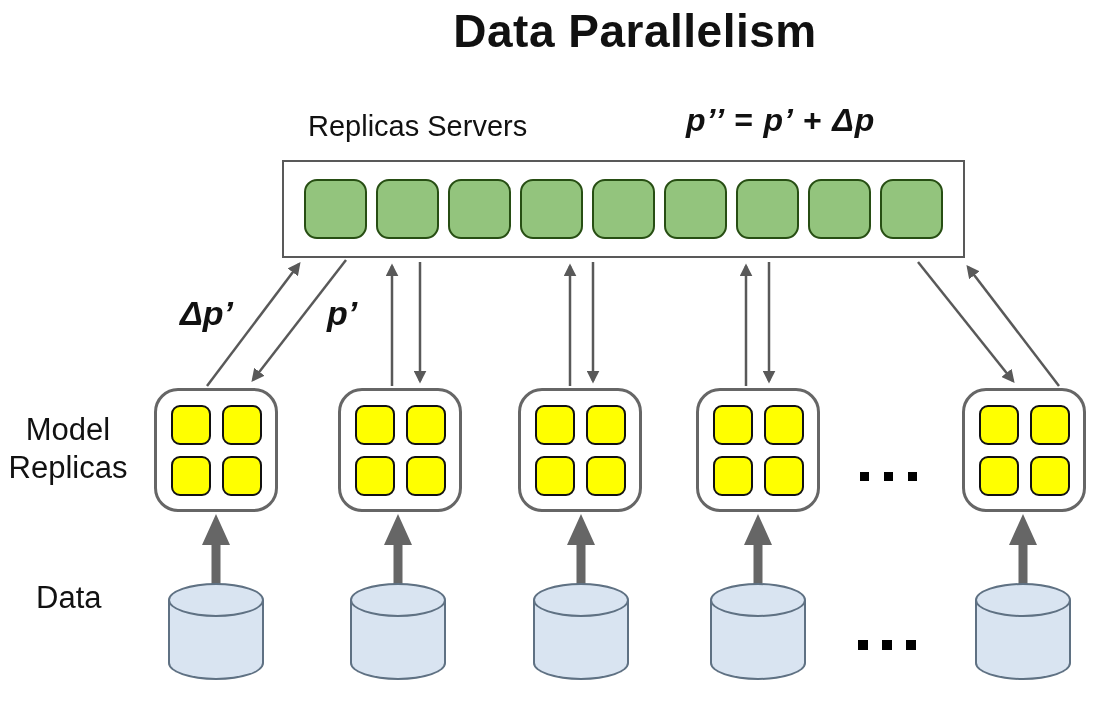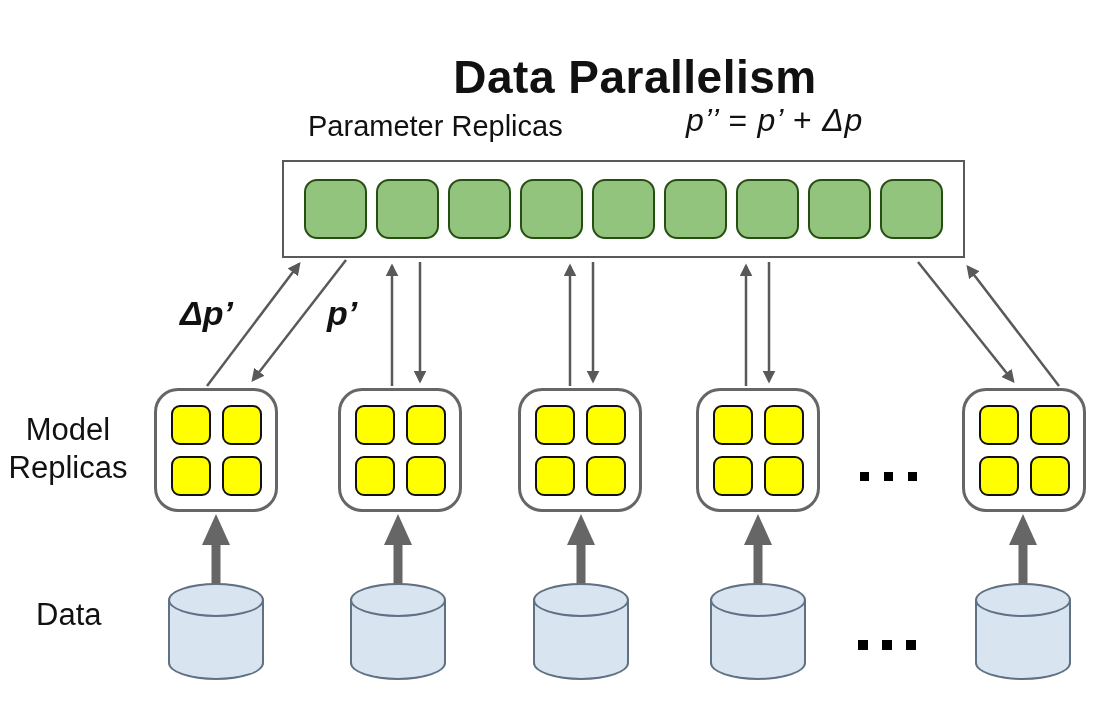--- a/index.html
+++ b/index.html
@@ -2,39 +2,39 @@
 <html><head>
 <meta charset="utf-8">
 <style>
   html,body { margin:0; padding:0; background:#ffffff; }
   .canvas {
     position:relative; width:1100px; height:712px; background:#ffffff;
     font-family:"Liberation Sans", sans-serif; overflow:hidden; color:#111;
   }
   .title {
     position:absolute; left:385px; top:4px; width:500px;
-    font-size:46px; font-weight:700; text-align:center; letter-spacing:0.5px;margin-top:46px;
+    font-size:46px; font-weight:700; text-align:center; letter-spacing:0.5px;
   }
   .ps-label { position:absolute; left:308px; top:110px; font-size:29px; }
-  .formula  { position:absolute; left:686px; top:102px; font-size:32px; font-style:italic; letter-spacing:1px; }
+  .formula  { position:absolute; left:686px; top:102px; font-size:32px; font-style:italic; letter-spacing:1px;font-weight:bold; }
   .server-box {
     position:absolute; left:282px; top:160px; width:683px; height:98px;
     border:2.5px solid #595959; box-sizing:border-box; background:#fff;
     display:flex; justify-content:center; align-items:center; gap:9px;
   }
   .shard {
     width:63px; height:60px; background:#93c47d;
     border:2px solid #274e13; border-radius:13px; box-sizing:border-box;
   }
   .arrow-label { position:absolute; font-size:34px; font-style:italic;font-weight:bold; }
   .lbl-dp { left:180px; top:294px; }
   .lbl-p  { left:327px; top:294px; }
   .side-label { position:absolute; font-size:31px; color:#111; }
   .lbl-model { left:5px; top:411px; width:126px; text-align:center; line-height:38px; white-space:pre-line; }
-  .lbl-data  { left:36px; top:597px; }
+  .lbl-data  { left:36px; top:580px; }
   .replica {
     position:absolute; top:388px; width:124px; height:124px; background:#fff;
     border:3.5px solid #666; border-radius:24px; box-sizing:border-box;
     display:grid; grid-template-columns:40px 40px; grid-template-rows:40px 40px;
     gap:11px; justify-content:center; align-content:center;
   }
   .r1{left:154px}.r2{left:338px}.r3{left:518px}.r4{left:696px}.r5{left:962px}
   .core {
     width:40px; height:40px; background:#ffff00;
     border:2px solid #111; border-radius:9px; box-sizing:border-box;
@@ -62,21 +62,21 @@
     color:rgba(190,194,200,0.95); letter-spacing:2px; white-space:nowrap;
   }
 </style>
 </head>
 <body>
 
 <div class="canvas">
 
   <div class="title">Data Parallelism</div>
 
-  <div class="ps-label">Parameter Replicas</div>
+  <div class="ps-label">Replicas Servers</div>
   <div class="formula">p’’ = p’ + Δp</div>
 
   <div class="server-box">
     <div class="shard"></div>
     <div class="shard"></div>
     <div class="shard"></div>
     <div class="shard"></div>
     <div class="shard"></div>
     <div class="shard"></div>
     <div class="shard"></div>

